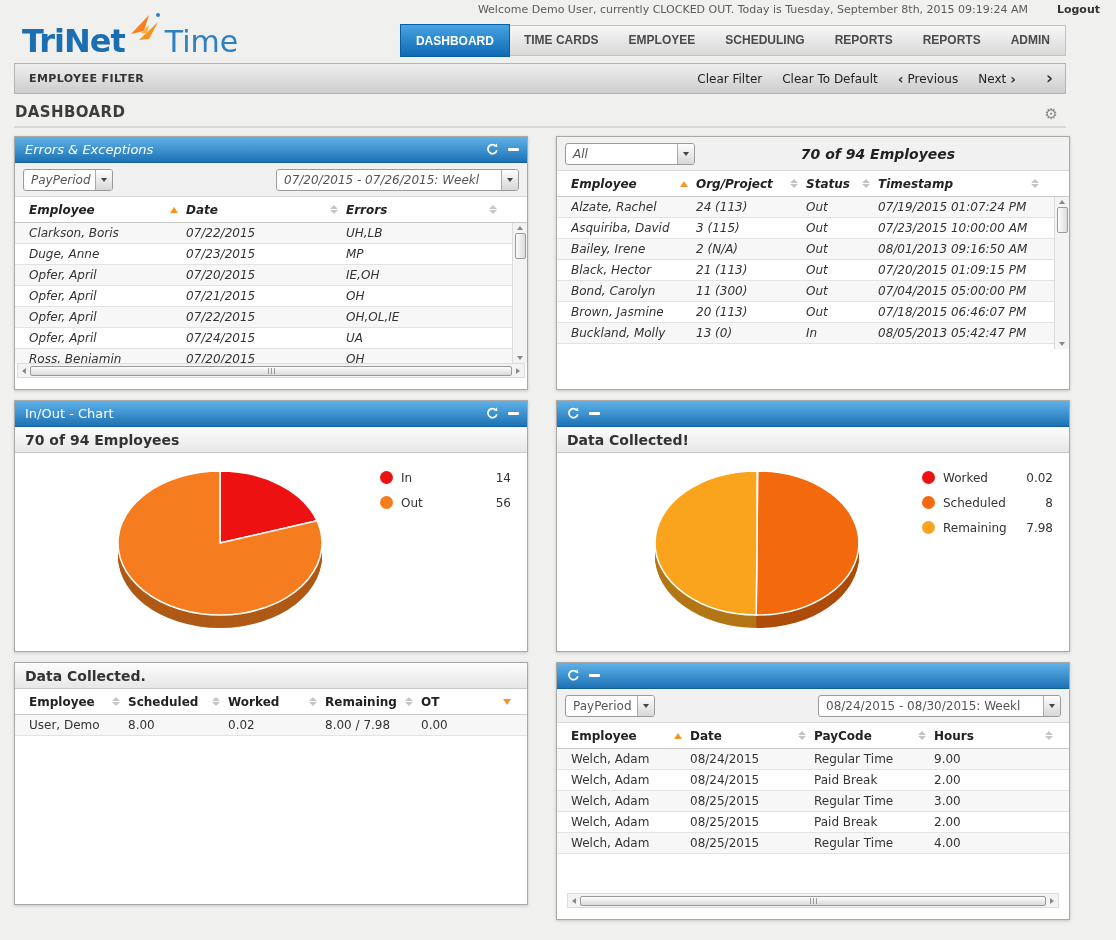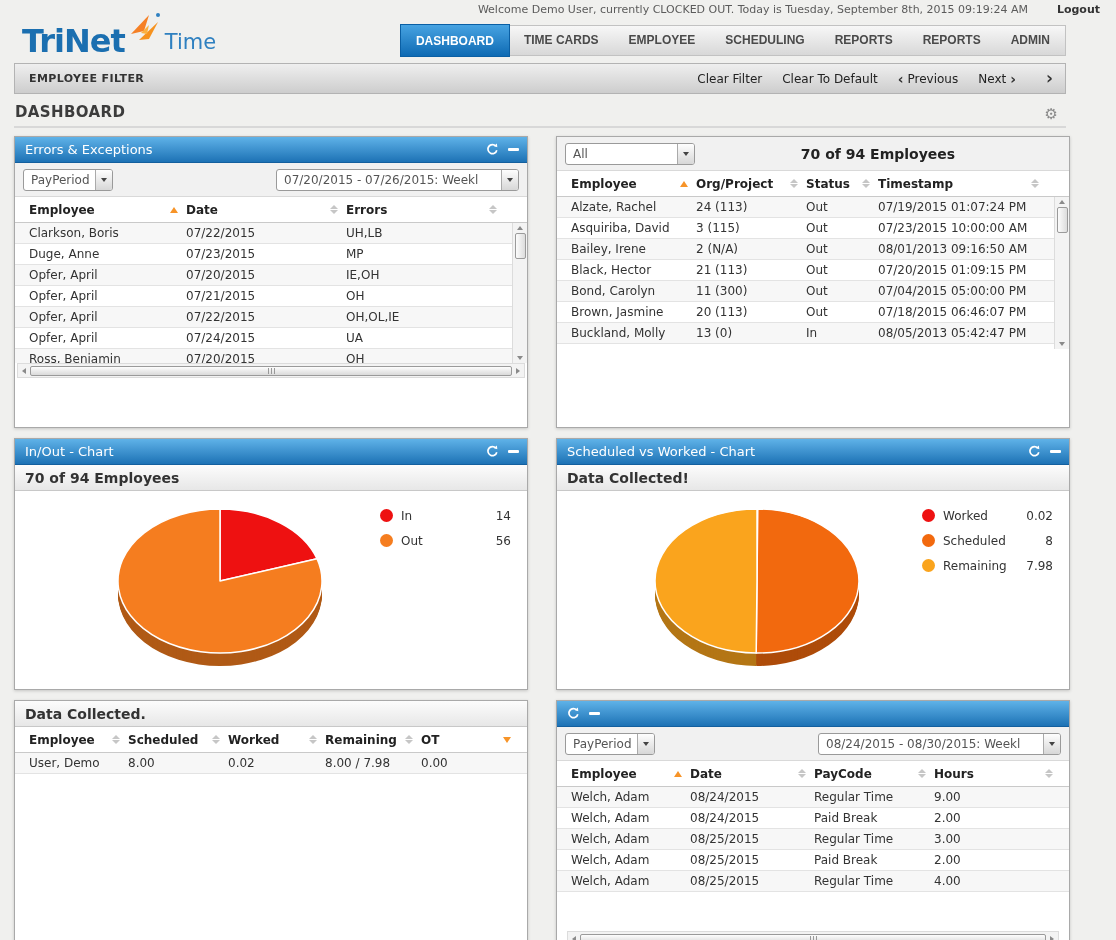--- a/index.html
+++ b/index.html
@@ -12,21 +12,21 @@
   }
   a { text-decoration:none; }
 
   
   .welcome { position:absolute; top:3px; right:88px; font-size:11px; color:#5b5b5b; }
   .logout  { position:absolute; top:3px; right:16px; font-size:11px; font-weight:bold; color:#333; cursor:pointer; }
 
   .logo { position:absolute; top:10px; left:22px; display:flex; align-items:flex-end; }
   .logo-trinet { font-size:32px; font-weight:bold; color:#1b6fb0; letter-spacing:-1px; line-height:34px; }
   .logo-bird { margin:0 2px 8px 2px; }
-  .logo-time { font-size:21px; color:#2f80c0; line-height:32px; }
+  .logo-time { font-size:30px; color:#2f80c0; line-height:32px; }
 
   .nav-tabs { position:absolute; top:25px; right:50px; height:31px;
     background:linear-gradient(#f7f7f7,#d8d8d8); border:1px solid #c2c2c2; display:flex; }
   .tab { padding:0 15px; line-height:29px; font-size:12px; font-weight:bold; color:#4a4a4a;
     cursor:pointer; font-family:"Liberation Sans",sans-serif; }
   .tab.active { background:linear-gradient(#47a3e2,#0e6ab3); color:#fff; outline:1px solid #0a5fa4;
     line-height:31px; margin:-1px 0; padding-top:1px; }
 
   
   .filter-bar { position:absolute; top:63px; left:14px; width:1052px; height:31px;
@@ -41,21 +41,21 @@
   
   .page-head { position:absolute; top:103px; left:15px; font-size:15px; font-weight:bold;
     color:#3c3c3c; letter-spacing:.4px; }
   .gear { position:absolute; top:105px; right:58px; font-size:15px; color:#8a8a8a; cursor:pointer; }
   .head-rule { position:absolute; top:126px; left:14px; width:1052px; height:2px; background:#d8d8d8; }
 
   
   .grid { position:absolute; top:136px; left:14px; width:1056px; display:grid;
     grid-template-columns:514px 514px; column-gap:28px; row-gap:10px; align-items:start; }
   .panel { background:#fff; border:1px solid #a9a9a9; box-shadow:0 1px 3px rgba(0,0,0,.18); overflow:hidden; }
-  #panel-errors, #panel-board { height:292px; }
+  #panel-errors, #panel-board { height:254px;font-style:italic; }
   #panel-inout-chart, #panel-sched-chart { height:252px; }
   #panel-overtime { height:243px; }
   #panel-approvals { height:258px; }
 
   .panel-h { height:26px; background:linear-gradient(#5fb2e8,#1d72b5); border-bottom:1px solid #135f9e;
     display:flex; align-items:center; padding:0 8px 0 10px; }
   .panel-title { color:#fff; font-size:13px; flex:1; }
   .refresh-icon { margin-right:9px; cursor:pointer; display:flex; align-items:center; }
   .min-icon { width:11px; height:3px; background:#fff; border-radius:1px; cursor:pointer; }
 
@@ -440,21 +440,20 @@
             <span class="leg-dot" style="background: rgb(245, 125, 31);"></span>
             <span class="leg-lbl">Out</span>
             <span class="leg-val">56</span>
           </div>
         </div>
     </div>
   </div>
 
   <div class="panel" id="panel-sched-chart">
     <div class="panel-h">
-      <span class="panel-title">Scheduled vs Worked - Chart</span>
       <span class="refresh-icon">
         <svg width="13" height="13" viewBox="0 0 13 13">
             <path d="M10.8 7.2a4.5 4.5 0 1 1-1-4.1" fill="none" stroke="#fff" stroke-width="1.7"></path>
             <path d="M10.9 0.6 L11.3 4.2 L7.8 3.1 Z" fill="#fff"></path>
           </svg>
       </span>
       <span class="min-icon"></span>
     </div>
     <div class="subbar">Data Collected!</div>
     <div class="chart-area">

